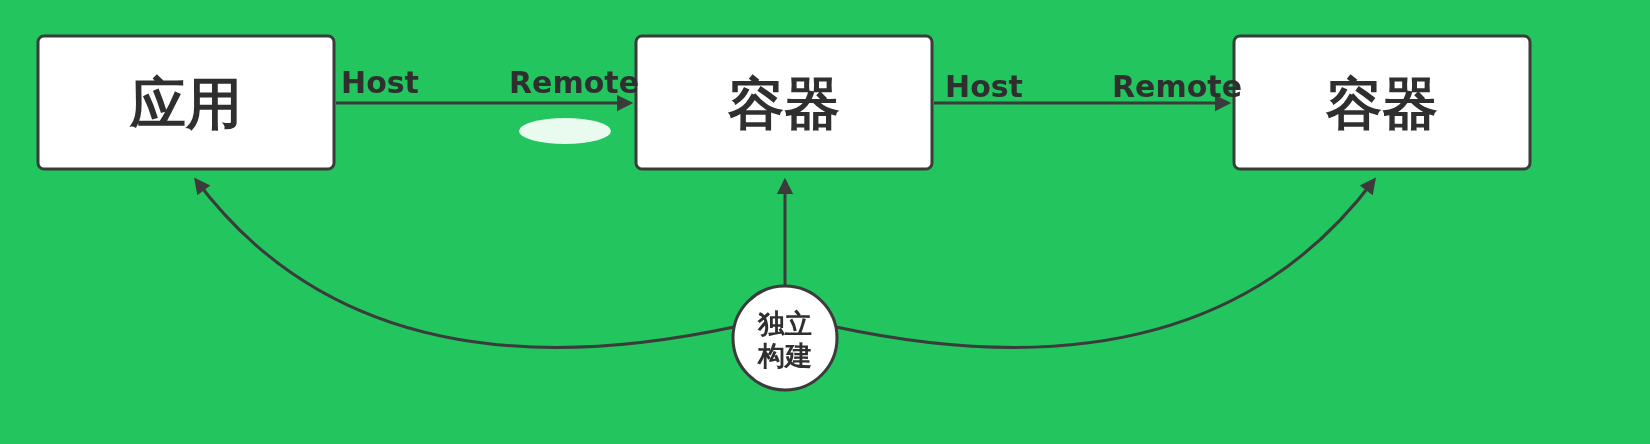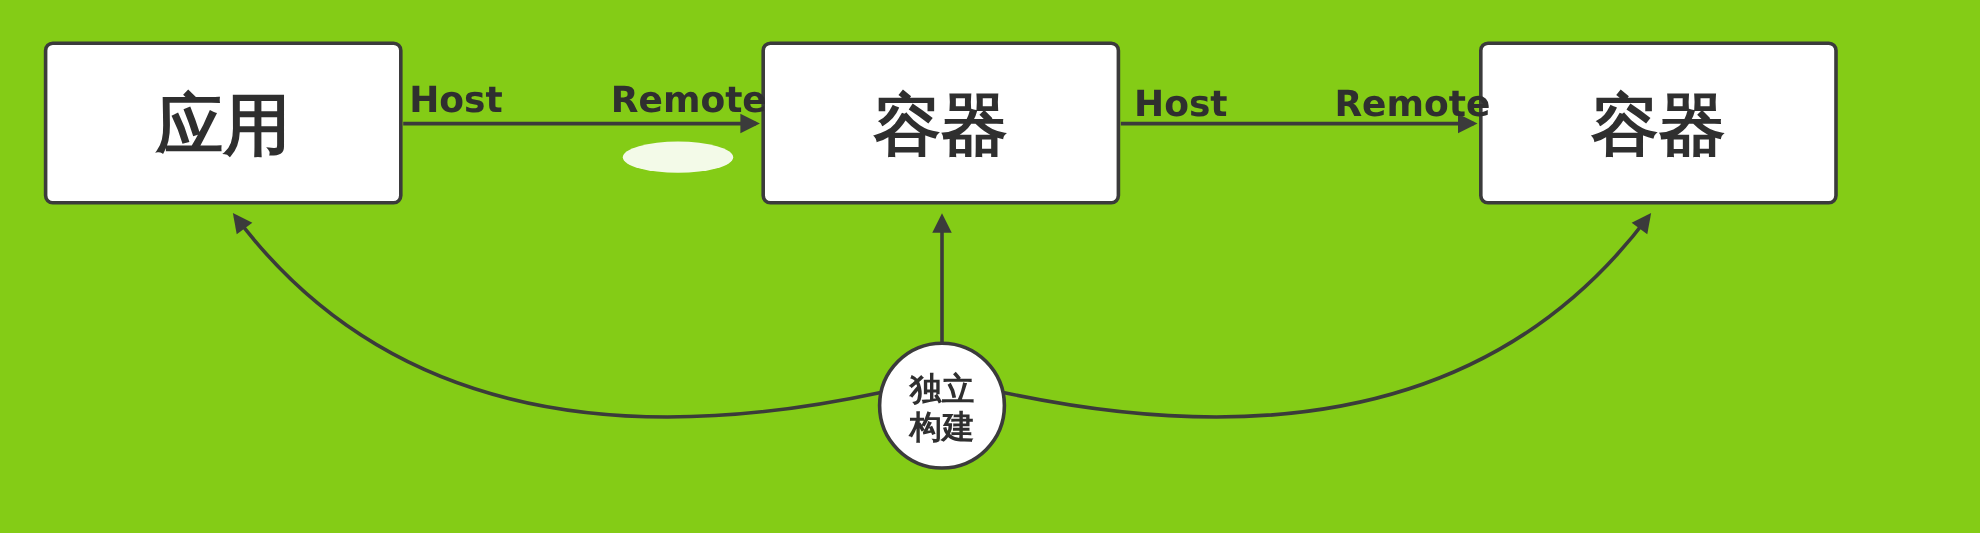--- a/index.html
+++ b/index.html
@@ -3,21 +3,21 @@
 <meta charset="utf-8">
 <style>
   html, body {
     margin: 0;
     padding: 0;
   }
   .stage {
     position: relative;
     width: 1650px;
     height: 444px;
-    background: #84cc16;
+    background: #22c55e;
     font-family: "DejaVu Sans", "Liberation Sans", sans-serif;
     overflow: hidden;
     text-align: right;
   }
   svg { display: block; }
   .edge {
     fill: none;
     stroke: #3b3b3b;
     stroke-width: 3;
   }

